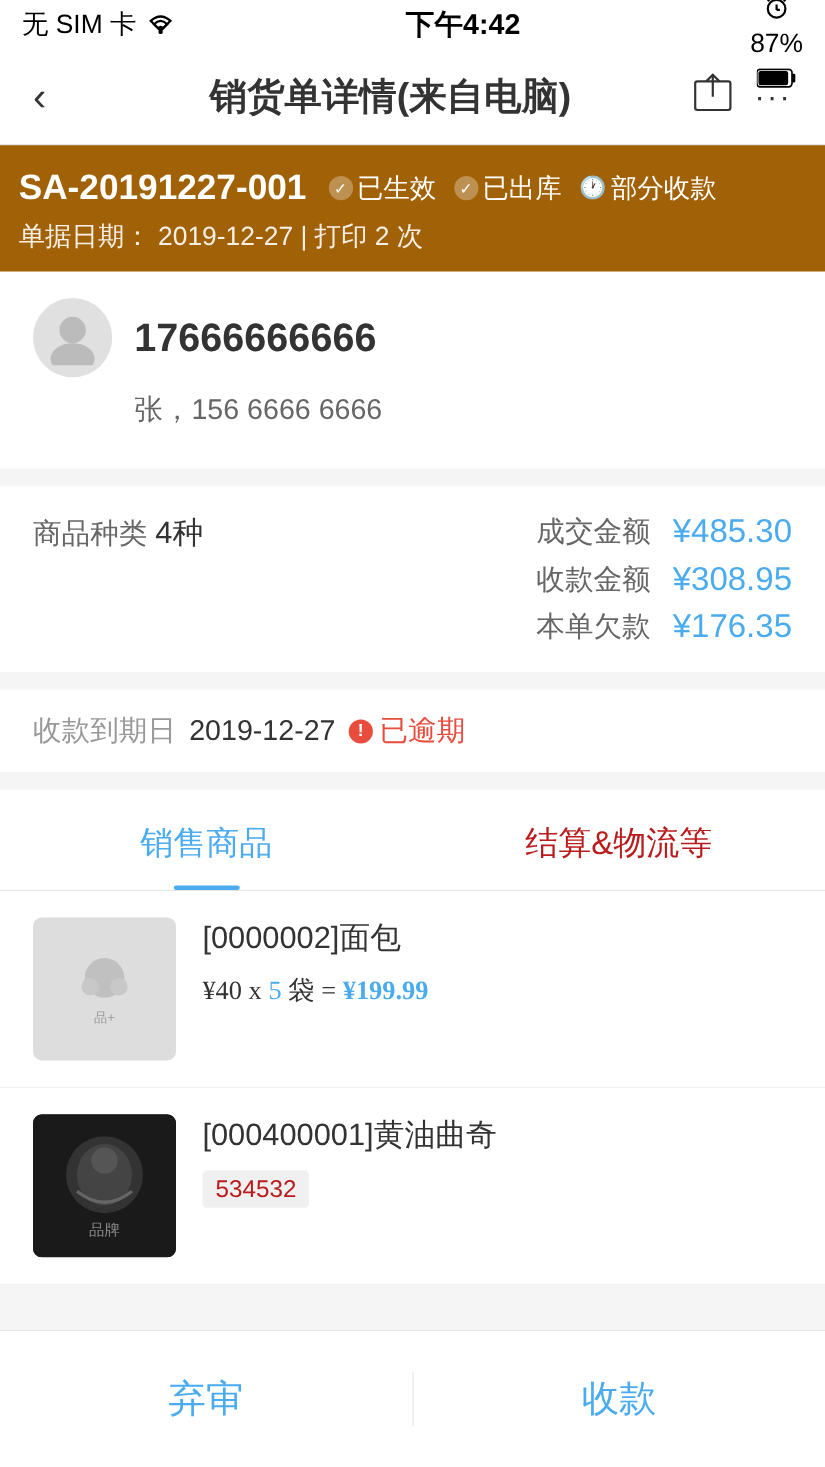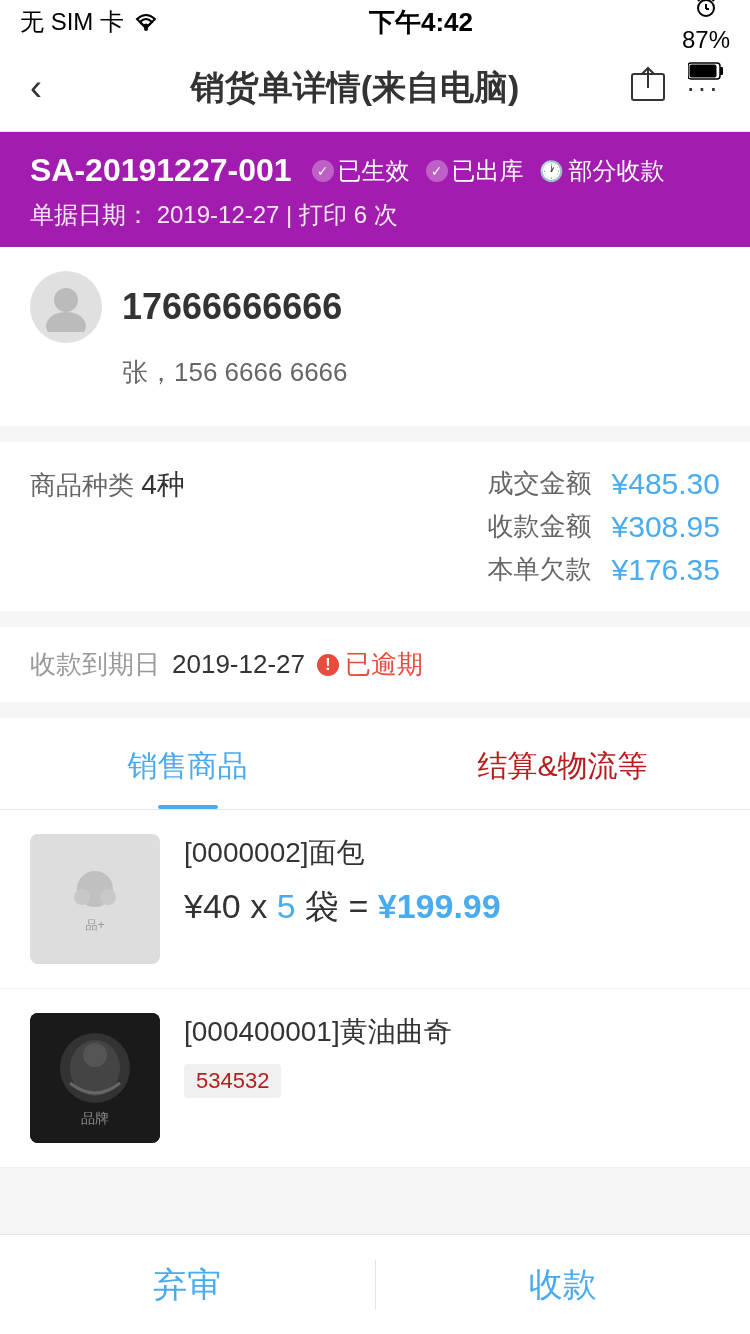--- a/index.html
+++ b/index.html
@@ -59,22 +59,22 @@
       justify-content: flex-end;
     }
     .nav-icon {
       font-size: 32px;
       color: #333;
       cursor: pointer;
     }
 
     
     .header-banner {
-      background: #a21caf;
-      padding: 20px 30px 16px;
+      background: #a16207;
+      padding: 20px 17px 16px;
     }
     .banner-order-row {
       display: flex;
       align-items: center;
       gap: 20px;
       margin-bottom: 10px;
     }
     .order-number {
       font-size: 32px;
       font-weight: 700;
@@ -285,33 +285,34 @@
     .product-tag {
       display: inline-block;
       background: #f0f0f0;
       color: #b91c1c;
       font-size: 22px;
       padding: 4px 12px;
       border-radius: 4px;
       margin-bottom: 12px;
     }
     .product-price-row {
-      font-size: 34px;
+      font-size: 24px;
       color: #333;
+      font-family: Liberation Serif, serif;
     }
     .price-highlight { color: #4AABEE; }
     .price-total { color: #4AABEE; font-weight: 600; }
 
     
     .bottom-bar {
       position: fixed;
       bottom: 0;
       left: 0;
       width: 750px;
-      height: 100px;
+      height: 125px;
       background: #fff;
       border-top: 1px solid #e5e5e5;
       display: flex;
       align-items: center;
     }
     .bottom-btn {
       flex: 1;
       text-align: center;
       font-size: 34px;
       cursor: pointer;
@@ -389,21 +390,21 @@
       <div class="status-badge">
         <span class="clock-icon">🕐</span>
         <span>部分收款</span>
       </div>
     </div>
   </div>
   <div class="banner-date">
     <span>单据日期：</span>
     <span>2019-12-27</span>
     <span> | </span>
-    <span>打印 6 次</span>
+    <span>打印 2 次</span>
   </div>
 </div>
 
 <div class="customer-section">
   <div class="customer-row">
     <div class="customer-avatar">
       <svg width="50" height="50" viewBox="0 0 50 50">
         <circle cx="25" cy="18" r="12" fill="#bbb"></circle>
         <ellipse cx="25" cy="44" rx="20" ry="14" fill="#bbb"></ellipse>
       </svg>

